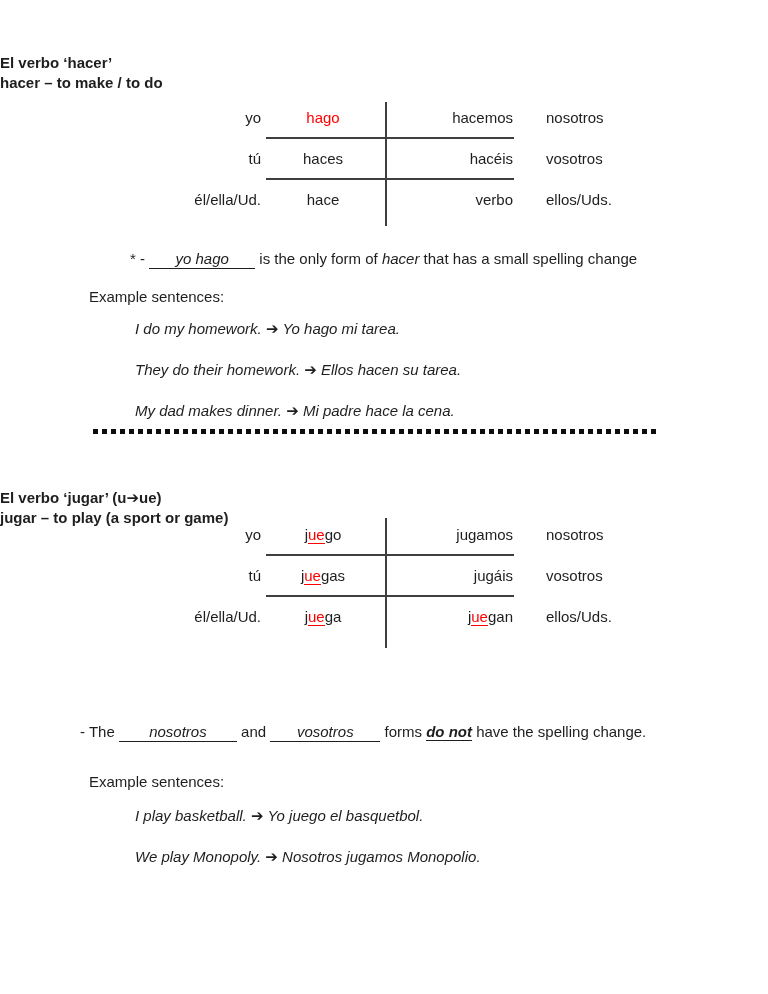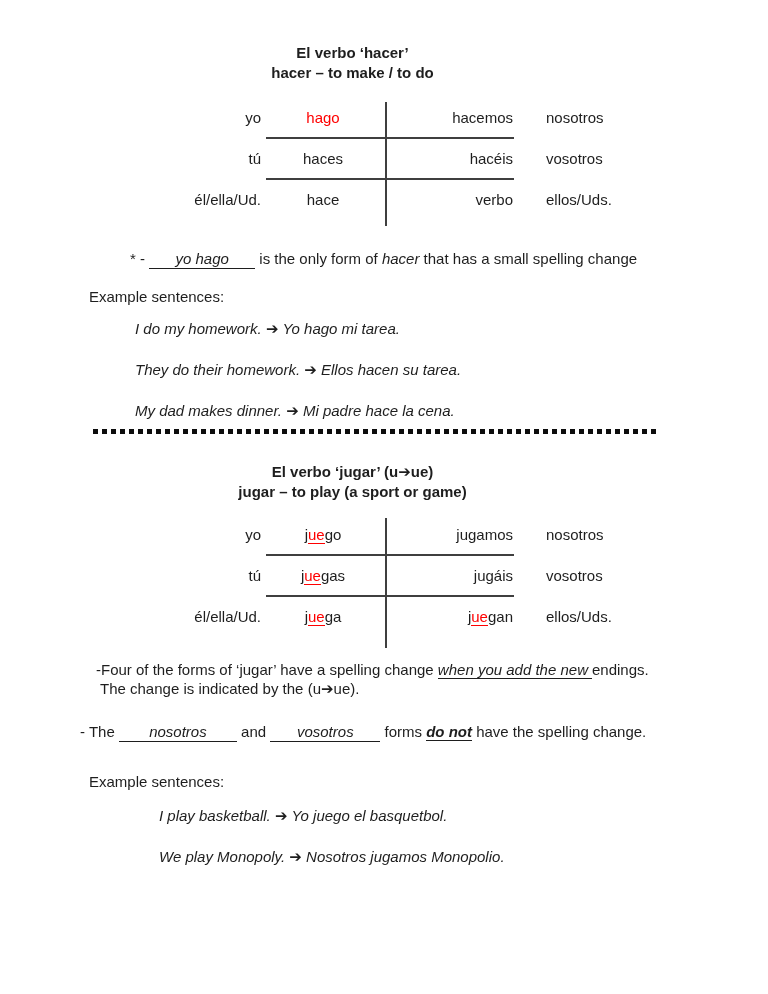--- a/index.html
+++ b/index.html
@@ -2,21 +2,21 @@
 <html><head>
 <meta charset="utf-8">
 <style>
   html,body{margin:0;padding:0;background:#ffffff;}
   .page{
     position:relative;width:768px;height:994px;background:#ffffff;overflow:hidden;
     font-family:"Liberation Sans","DejaVu Sans",sans-serif;
     color:#1e1e1e;font-size:15px;line-height:19px;
   }
   .abs{position:absolute;}
-  .center{width:705px;left:0;text-align:center;}
+  .center{width:705px;left:0;margin-top:10px;}
   .title-block{line-height:20px;font-weight:bold;}
   
   .tbl{position:absolute;left:149px;width:520px;}
   .trow{display:flex;align-items:center;height:39px;}
   .c-left{width:112px;text-align:right;}
   .c-f1{width:124px;text-align:center;}
   .c-f2{width:128px;text-align:right;}
   .c-right{padding-left:33px;text-align:left;}
   .hrule{height:2px;background:#3f3f3f;margin-left:117px;width:248px;}
   .vline{position:absolute;left:236px;width:2px;background:#3f3f3f;}
@@ -84,21 +84,21 @@
 
   <div class="abs" style="top:287px;left:89px;">Example sentences:</div>
   <div class="abs" style="top:319px;left:135px;">
     <div class="ex-line"><span>I do my homework.</span> <span>➔</span> <span>Yo hago mi tarea.</span></div>
     <div class="ex-line"><span>They do their homework.</span> <span>➔</span> <span>Ellos hacen su tarea.</span></div>
     <div class="ex-line"><span>My dad makes dinner.</span> <span>➔</span> <span>Mi padre hace la cena.</span></div>
   </div>
 
   <div class="abs dotted" style="top:429px;left:93px;width:566px;"></div>
 
-  <div class="abs center title-block" style="top:462px;">
+  <div class="abs center title-block" style="top:478px;">
     <div>El verbo ‘jugar’ (u➔ue)</div>
     <div>jugar – to play (a sport or game)</div>
   </div>
 
   <div class="tbl tbl-jugar">
     <div class="vline"></div>
     <div class="trow">
       <div class="c-left">yo</div>
       <div class="c-f1"><span>j</span><span class="seg-red">ue</span><span>go</span></div>
       <div class="c-f2"><span>jugamos</span><span class="seg-red"></span><span></span></div>
@@ -113,34 +113,30 @@
     </div>
     <div class="hrule"></div>
     <div class="trow">
       <div class="c-left">él/ella/Ud.</div>
       <div class="c-f1"><span>j</span><span class="seg-red">ue</span><span>ga</span></div>
       <div class="c-f2"><span>j</span><span class="seg-red">ue</span><span>gan</span></div>
       <div class="c-right">ellos/Uds.</div>
     </div>
   </div>
 
-  <div class="abs" style="top:660px;left:96px;line-height:19px;">
-    <div><span>-Four of the forms of ‘jugar’ have a spelling change</span> <span class="iu">when you add the new</span><span>endings.</span></div>
-    <div style="padding-left:4px;">The change is indicated by the (u➔ue).</div>
-  </div>
 
   <div class="abs" style="top:722px;left:80px;">
     <span>- The</span>
     <span class="blank blank-nos">nosotros</span>
     <span>and</span>
     <span class="blank blank-vos">vosotros</span>
     <span>forms</span>
     <span class="biu">do not</span>
     <span>have the spelling change.</span>
   </div>
 
   <div class="abs" style="top:772px;left:89px;">Example sentences:</div>
-  <div class="abs" style="top:806px;left:135px;margin-left:24px;">
+  <div class="abs" style="top:806px;left:135px;">
     <div class="ex-line"><span>I play basketball.</span> <span>➔</span> <span>Yo juego el basquetbol.</span></div>
     <div class="ex-line"><span>We play Monopoly.</span> <span>➔</span> <span>Nosotros jugamos Monopolio.</span></div>
   </div>
 
 </div>
 
 </body></html>

